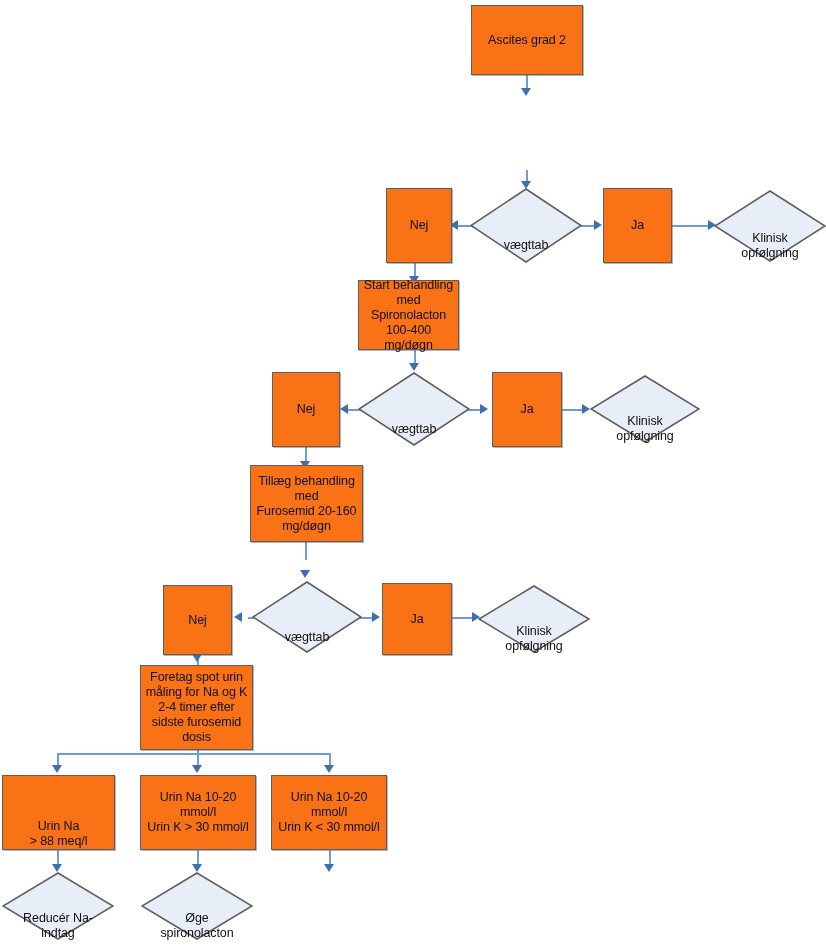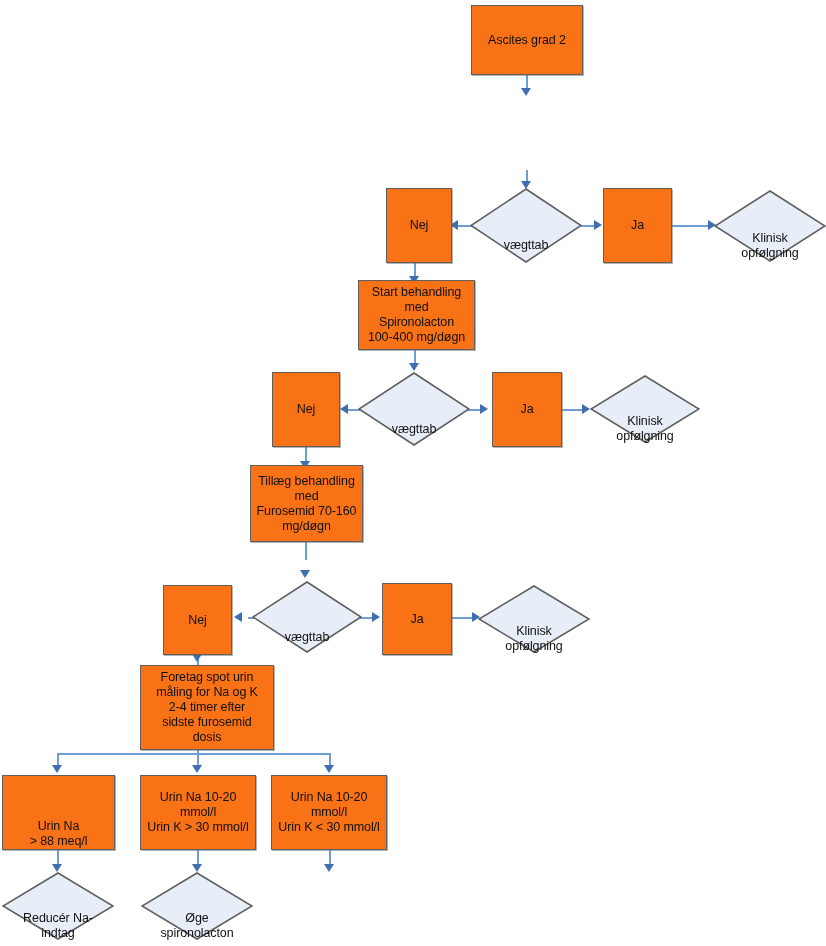--- a/index.html
+++ b/index.html
@@ -170,21 +170,21 @@
   </div>
 
   <div class="node diamond" style="left:714px; top:190px; width:112px; height:72px;">
     <svg class="dshape" viewBox="0 0 112 72" preserveAspectRatio="none">
       <polygon points="56,1 111,36 56,71 1,36" fill="#e8eef7" stroke="#5f5f5f" stroke-width="1.6"></polygon>
     </svg>
     <span class="txt">Klinisk
 opfølgning</span>
   </div>
 
-  <div class="node box" style="left:358px; top:280px; width:117px; height:70px;">
+  <div class="node box" style="left:358px; top:280px; width:101px; height:70px;">
     <span class="txt">Start behandling
 med
 Spironolacton
 100-400 mg/døgn</span>
   </div>
 
   <div class="node diamond" style="left:358px; top:372px; width:112px; height:74px;">
     <svg class="dshape" viewBox="0 0 112 74" preserveAspectRatio="none">
       <polygon points="56,1 111,37 56,73 1,37" fill="#e8eef7" stroke="#5f5f5f" stroke-width="1.6"></polygon>
     </svg>
@@ -203,21 +203,21 @@
     <svg class="dshape" viewBox="0 0 110 68" preserveAspectRatio="none">
       <polygon points="55,1 109,34 55,67 1,34" fill="#e8eef7" stroke="#5f5f5f" stroke-width="1.6"></polygon>
     </svg>
     <span class="txt">Klinisk
 opfølgning</span>
   </div>
 
   <div class="node box" style="left:250px; top:465px; width:113px; height:77px;">
     <span class="txt">Tillæg behandling
 med
-Furosemid 70-160
+Furosemid 20-160
 mg/døgn</span>
   </div>
 
   <div class="node diamond" style="left:252px; top:581px; width:110px; height:72px;">
     <svg class="dshape" viewBox="0 0 110 72" preserveAspectRatio="none">
       <polygon points="55,1 109,36 55,71 1,36" fill="#e8eef7" stroke="#5f5f5f" stroke-width="1.6"></polygon>
     </svg>
     <span class="txt">vægttab</span>
   </div>
 
@@ -230,21 +230,21 @@
   </div>
 
   <div class="node diamond" style="left:478px; top:585px; width:112px; height:68px;">
     <svg class="dshape" viewBox="0 0 112 68" preserveAspectRatio="none">
       <polygon points="56,1 111,34 56,67 1,34" fill="#e8eef7" stroke="#5f5f5f" stroke-width="1.6"></polygon>
     </svg>
     <span class="txt">Klinisk
 opfølgning</span>
   </div>
 
-  <div class="node box" style="left:140px; top:665px; width:134px; height:85px;">
+  <div class="node box" style="left:140px; top:665px; width:113px; height:85px;">
     <span class="txt">Foretag spot urin
 måling for Na og K
 2-4 timer efter
 sidste furosemid
 dosis</span>
   </div>
 
   <div class="node box" style="left:2px; top:775px; width:113px; height:75px;align-items:flex-end;">
     <span class="txt">Urin Na
 &gt; 88 meq/l</span>

